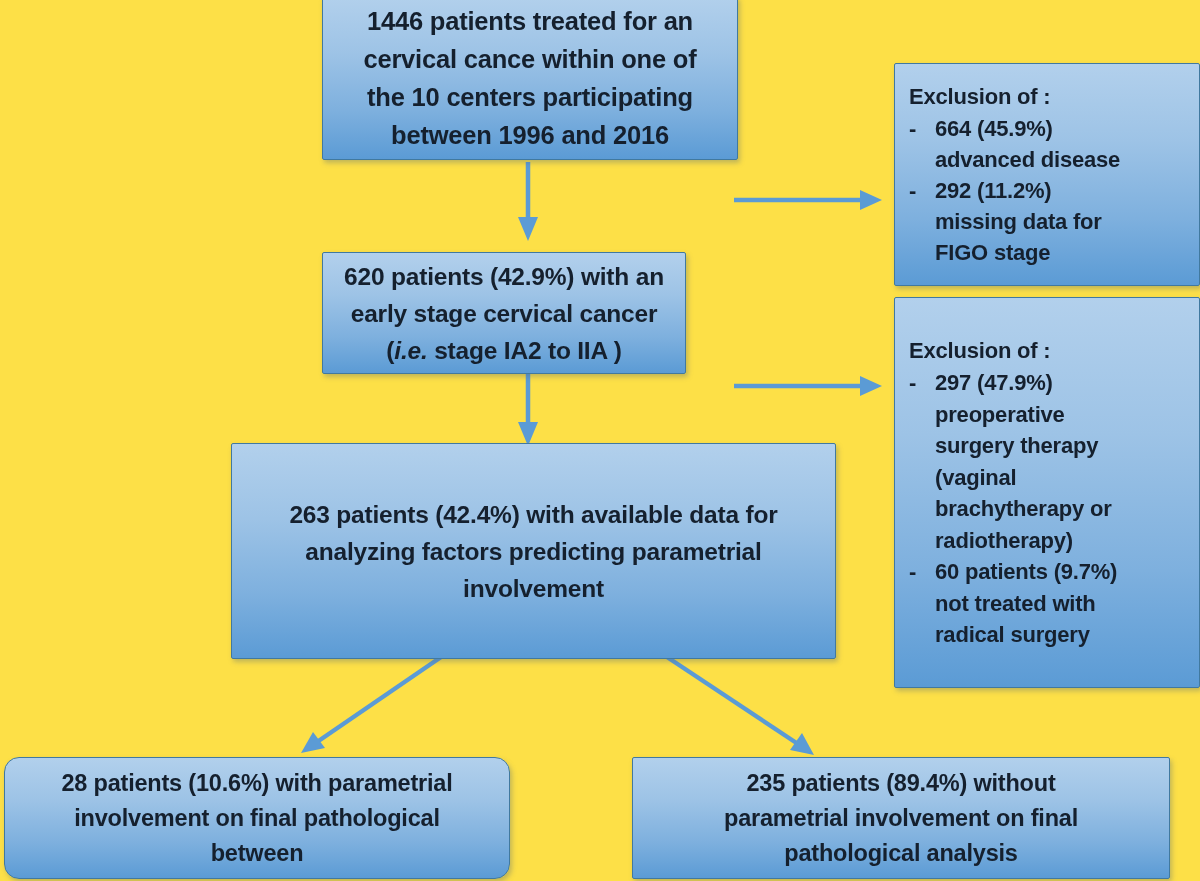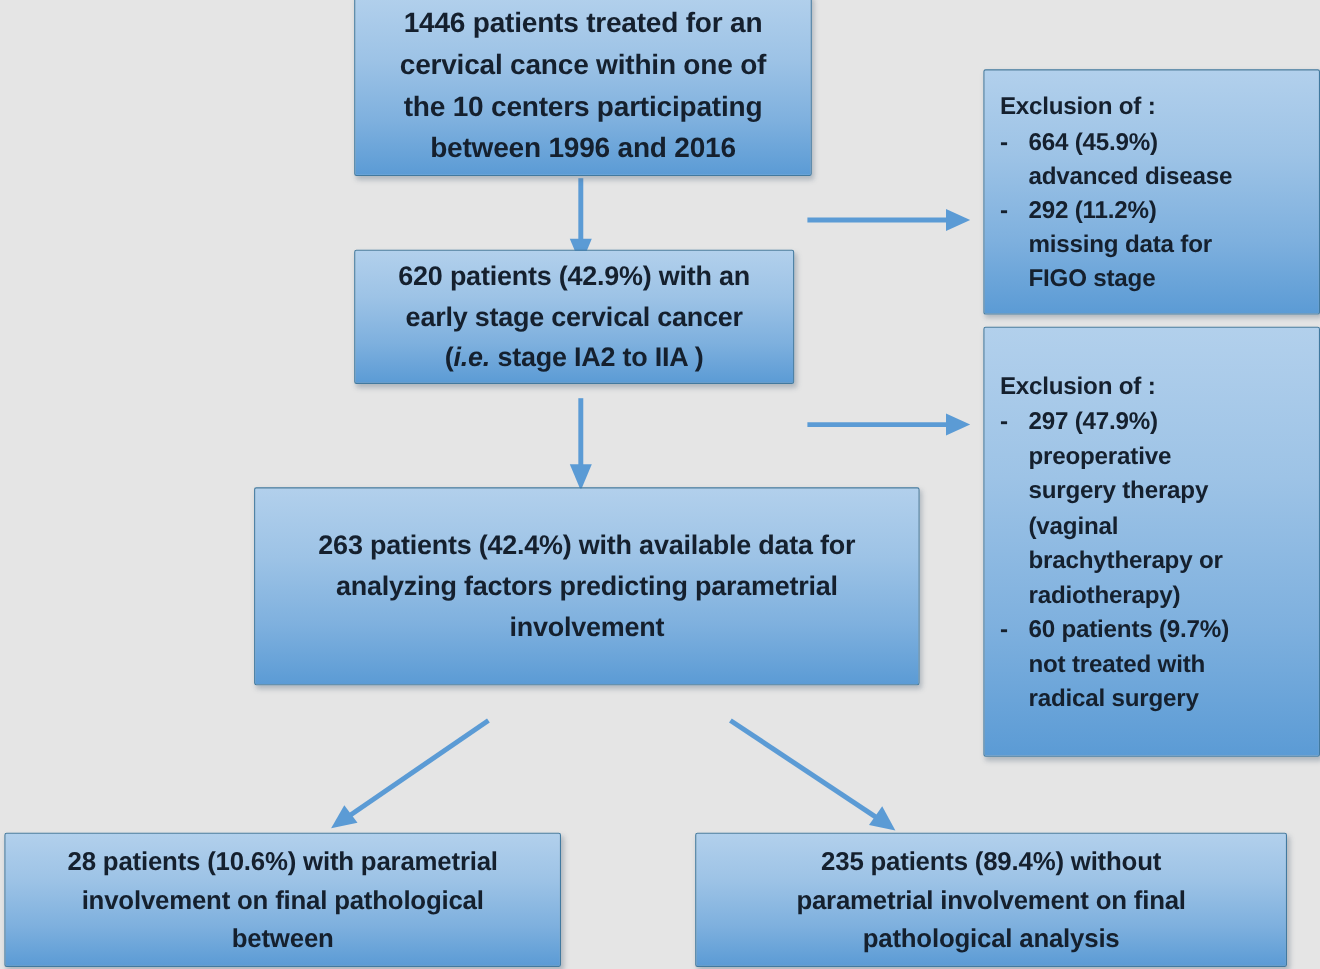--- a/index.html
+++ b/index.html
@@ -7,21 +7,21 @@
     padding: 0;
     background: #ffffff;
   }
   body {
     font-family: "Liberation Sans", sans-serif;
   }
   #canvas {
     position: relative;
     width: 1200px;
     height: 881px;
-    background: #e5e5e5;
+    background: #fde047;
     overflow: hidden;
   }
   .box {
     position: absolute;
     box-sizing: border-box;
     background: linear-gradient(to bottom, #b2d0ec 0%, #9dc3e6 35%, #7eb0de 70%, #5b9bd5 100%);
     border: 1px solid #41799f;
     border-radius: 2px;
     box-shadow: 2px 3px 5px rgba(80,100,120,0.35);
     color: #15202e;
@@ -39,38 +39,38 @@
     width: 100%;
     padding: 0 10px;
     box-sizing: border-box;
   }
   
   #box-cohort {
     left: 322px; top: -4px; width: 416px; height: 164px;
     font-size: 25.5px; line-height: 38px;
   }
   #box-early {
-    left: 322px; top: 227px; width: 400px; height: 122px;
+    left: 322px; top: 252px; width: 364px; height: 122px;
     font-size: 24.5px; line-height: 37px;
   }
   #box-analysis {
-    left: 231px; top: 443px; width: 605px; height: 180px;
+    left: 231px; top: 443px; width: 605px; height: 216px;
     font-size: 24.5px; line-height: 37px; justify-content: center;
   }
   #box-excl-1 {
     left: 894px; top: 63px; width: 306px; height: 223px;
     font-size: 22px; line-height: 31px;
   }
   #box-excl-2 {
     left: 894px; top: 297px; width: 306px; height: 391px;
     font-size: 22px; line-height: 31.5px;
   }
   #box-pos {
     left: 4px; top: 757px; width: 506px; height: 122px;
-    font-size: 23.5px; line-height: 35px;
+    font-size: 23.5px; line-height: 35px; border-radius: 15px;
   }
   #box-neg {
     left: 632px; top: 757px; width: 538px; height: 122px;
     font-size: 23.5px; line-height: 35px;
   }
   
   .excl-title {
     padding: 0 0 0 14px;
     margin-bottom: 1px;
   }

